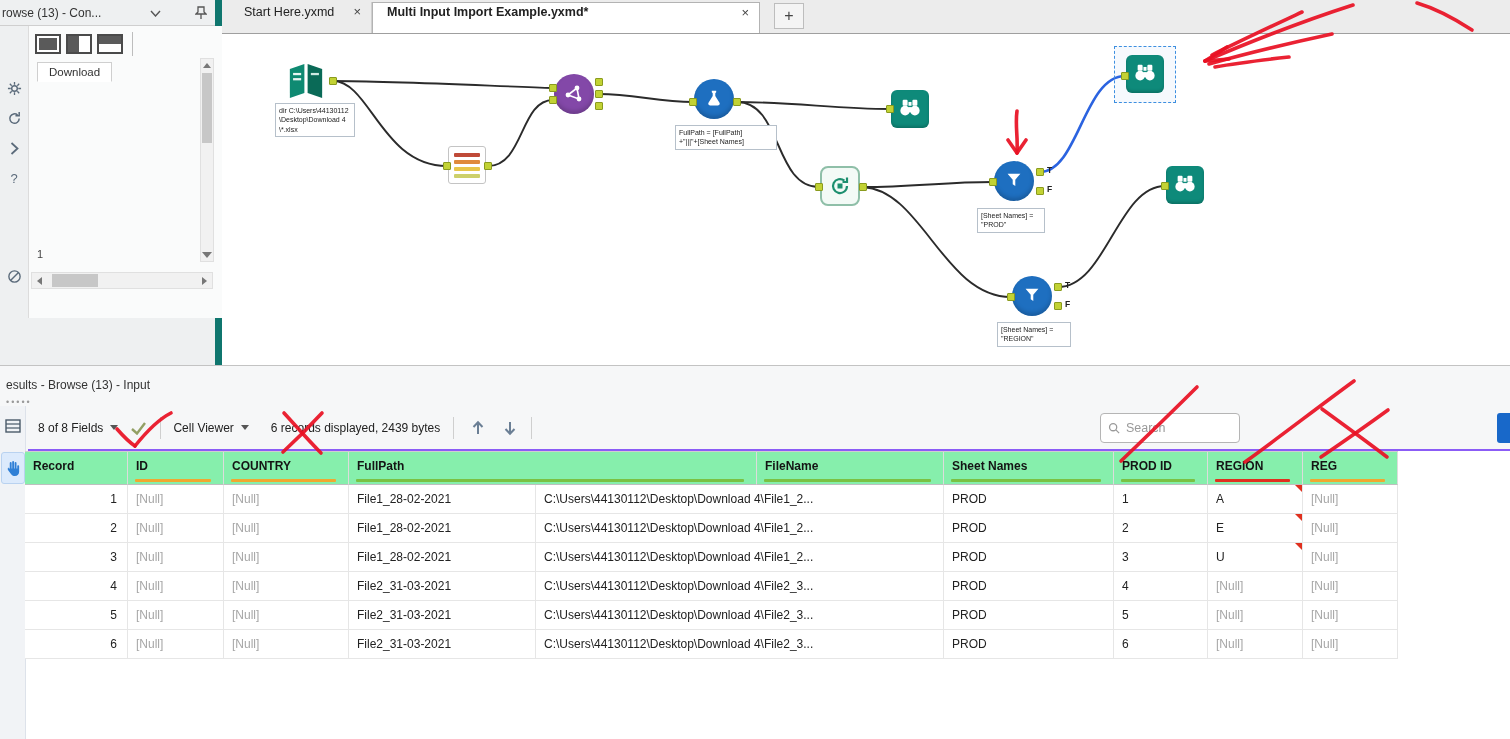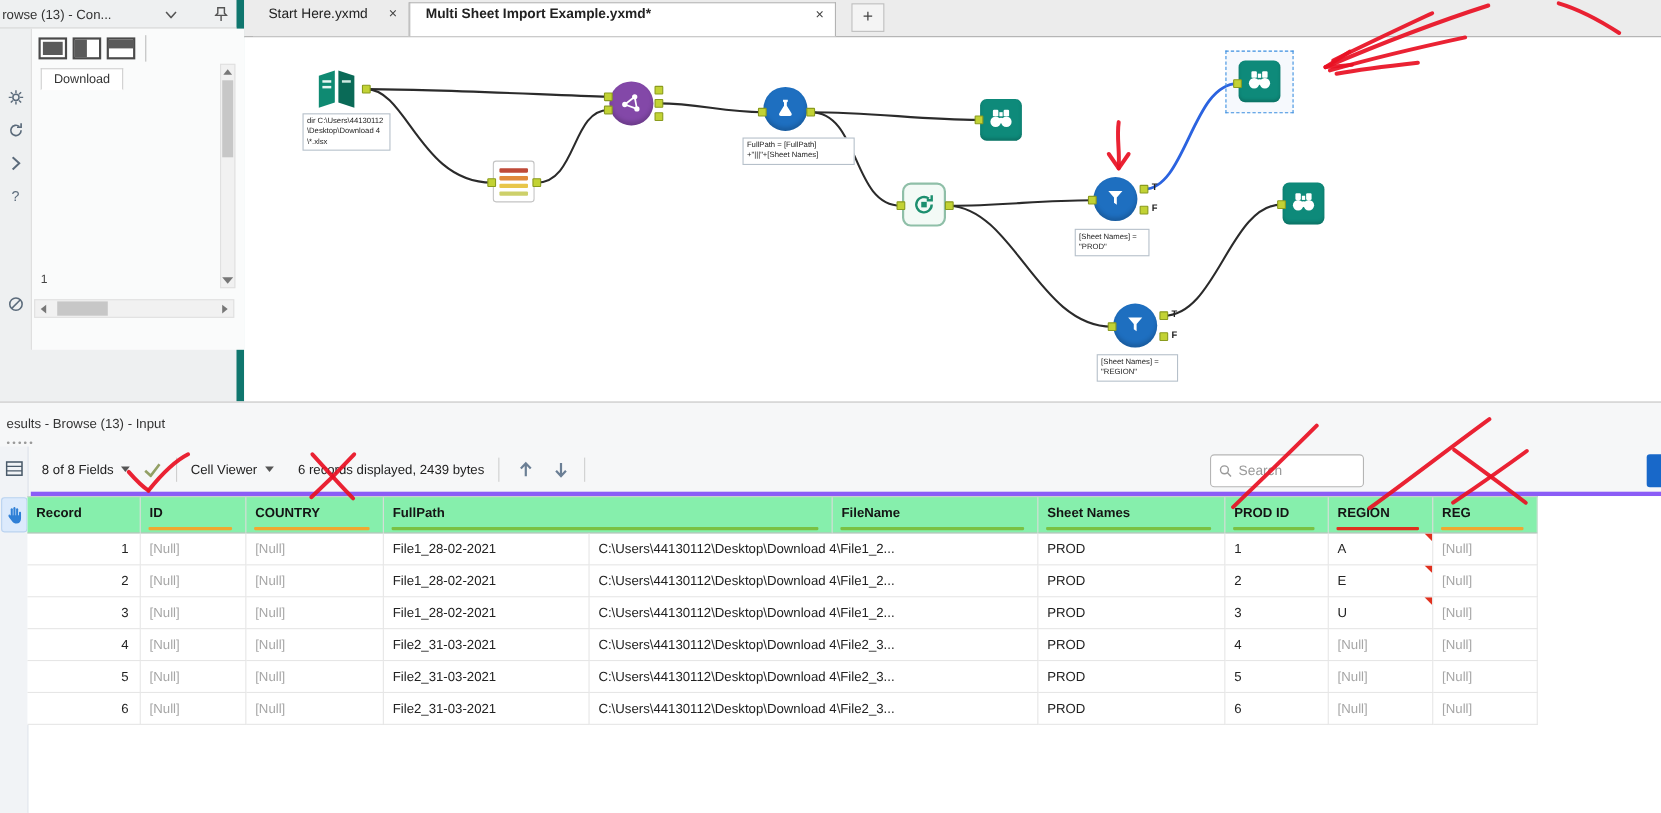--- a/index.html
+++ b/index.html
@@ -61,21 +61,21 @@
   .tile.dyn{background:#f3faf6;border:2px solid #8fbfa8;border-radius:8px}
   .anchor{position:absolute;width:8px;height:8px;background:var(--anchor-green);border:1px solid #8a9b1e;border-radius:1px;z-index:5}
   .af{position:absolute;font-size:8.5px;font-weight:bold;color:#222;z-index:5}
   .anno{position:absolute;background:#fff;border:1px solid #b6c0ca;color:#222;font-size:7px;line-height:1.35;padding:2px 3px;white-space:pre-line;z-index:4}
   .selbox{position:absolute;border:1.5px dashed var(--selection-blue);background:rgba(70,140,220,.05);z-index:3}
 
   
   #results{position:absolute;left:0;top:365px;width:1510px;height:374px;background:#f6f7f8;border-top:1px solid #c3c3c3}
   .res-title{position:absolute;left:6px;top:12px;font-size:12px;color:#333}
   .res-dots{position:absolute;left:6px;top:31px;font-size:9px;letter-spacing:2px;color:#9a9a9a}
-  .res-toolbar{position:absolute;left:28px;right:0;top:40px;height:45px;display:flex;align-items:center;border-bottom:4px solid #8b5cf6;background:#f6f7f8}
+  .res-toolbar{position:absolute;left:28px;right:0;top:40px;height:45px;display:flex;align-items:center;border-bottom:2px solid #8b5cf6;background:#f6f7f8}
   .tb-text{font-size:12px;color:#222;white-space:nowrap}
   .fields{margin-left:10px}
   .caret{width:0;height:0;border-left:4px solid transparent;border-right:4px solid transparent;border-top:5px solid #555;margin-left:7px}
   .tb-check{margin-left:12px;display:flex}
   .tb-sep{width:1px;height:22px;background:#cfcfcf;margin-left:13px}
   .cellv{margin-left:12px}
   .records{margin-left:22px}
   .arrow-btn{margin-left:16px;display:flex}
   .searchbox{position:absolute;left:1072px;top:7px;width:140px;height:30px;background:#fff;border:1px solid #b5b5b5;border-radius:4px;display:flex;align-items:center;padding:0 7px;gap:6px}
   .search-input{border:none;outline:none;background:transparent;font-size:12.5px;width:100%;color:#333;font-family:"Liberation Sans",sans-serif}
@@ -171,21 +171,21 @@
       </div>
     </div>
   </div>
 
   <div id="canvasbar">
     <div class="tab tab1">
       <span>Start Here.yxmd</span>
       <span class="tabx">×</span>
     </div>
     <div class="tab active">
-      <span>Multi Sheet Import Example.yxmd*</span>
+      <span>Multi Input Import Example.yxmd*</span>
       <span class="tabx">×</span>
     </div>
     <div class="newtab">+</div>
   </div>
 
   <div id="canvas">
     <svg id="wires" width="1288" height="331" viewBox="0 0 1288 331">
       <path class="wire" d="M111,47 C170,47 270,52 331,54"></path>
       <path class="wire" d="M111,47 C148,47 160,132 225,132"></path>
       <path class="wire" d="M266,132 C302,132 298,66 331,66"></path>

